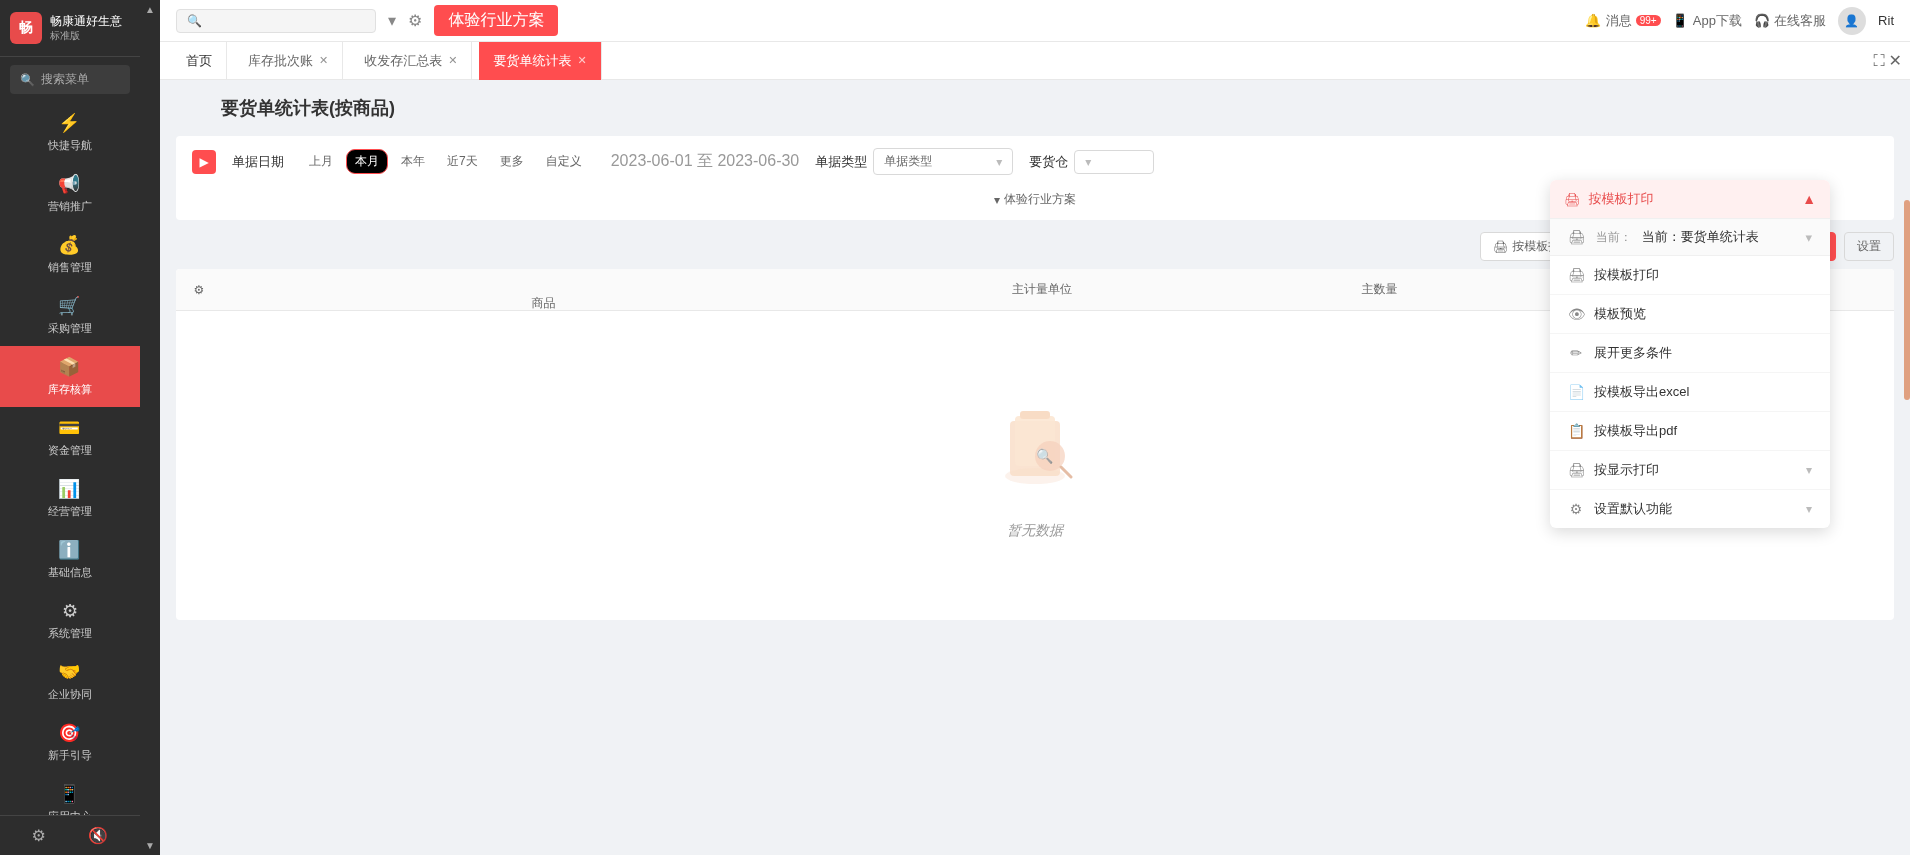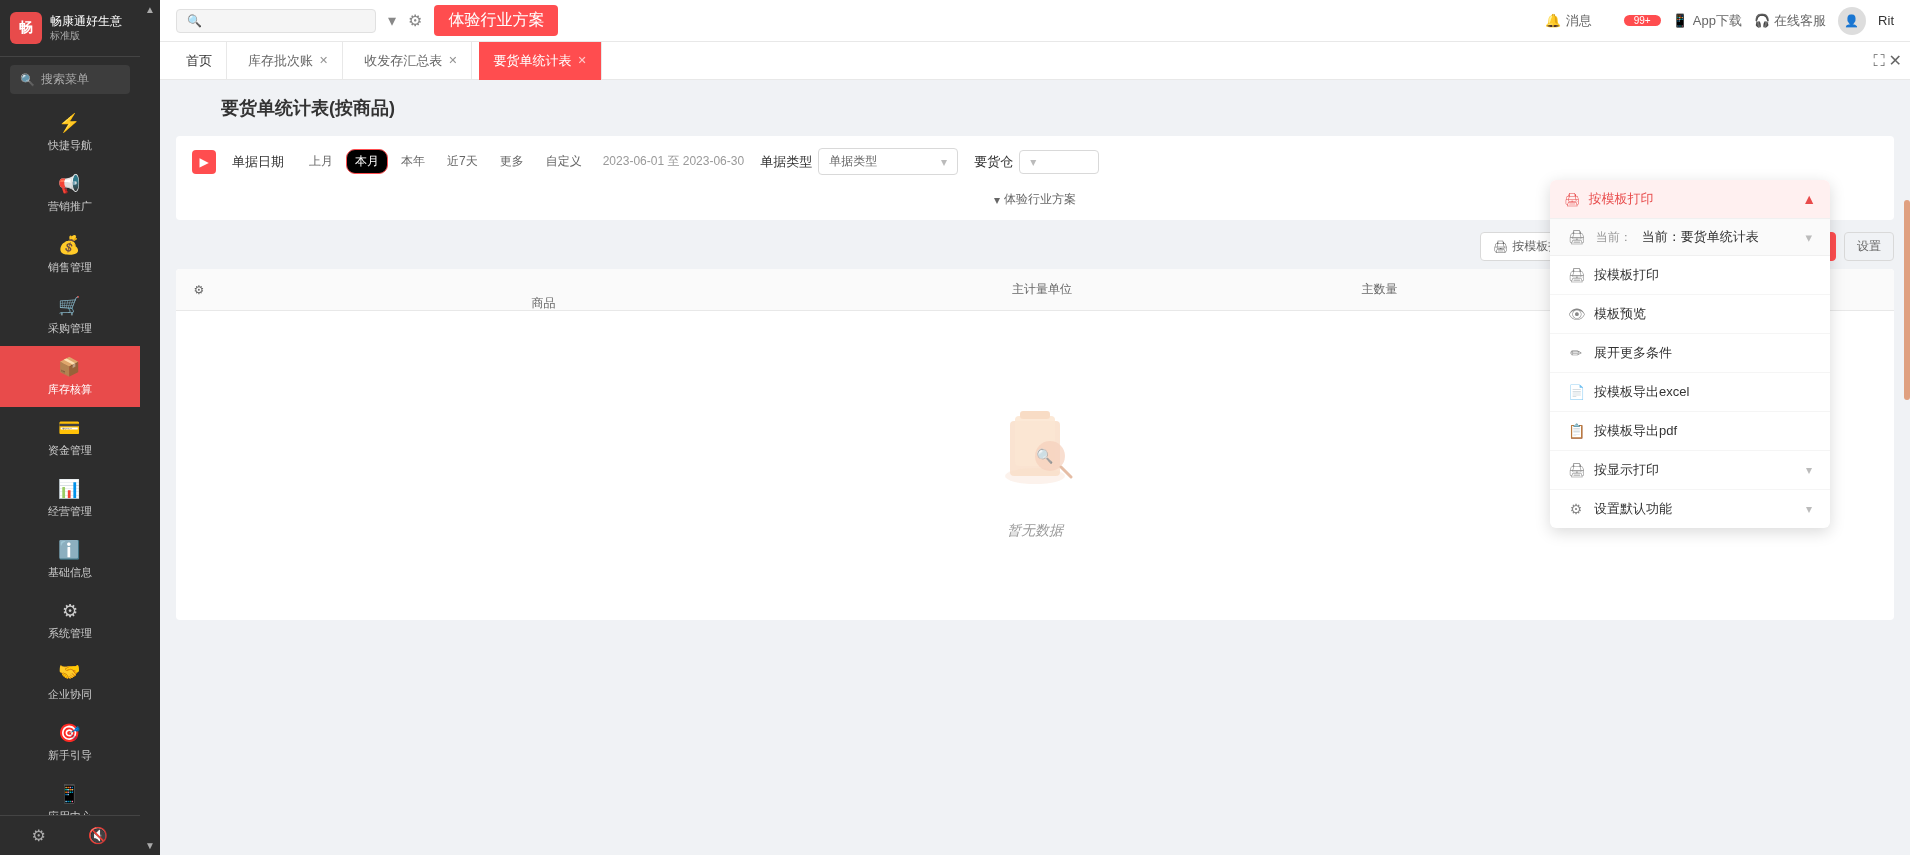--- a/index.html
+++ b/index.html
@@ -26,21 +26,21 @@
 
     
     .main { flex: 1; display: flex; flex-direction: column; height: 855px; overflow: hidden; }
 
     
     .topbar { background: white; height: 42px; display: flex; align-items: center; padding: 0 16px; gap: 12px; border-bottom: 1px solid #e8e8e8; flex-shrink: 0; }
     .topbar-search { flex: 1; max-width: 200px; background: #f5f5f5; border: 1px solid #e0e0e0; border-radius: 4px; padding: 4px 10px; font-size: 12px; color: #999; display: flex; align-items: center; gap: 6px; }
     .topbar-actions { display: flex; align-items: center; gap: 12px; margin-left: auto; }
     .topbar-btn-primary { background: #ff4d4f; color: white; border: none; border-radius: 4px; padding: 5px 14px; font-size: 16px; cursor: pointer; }
     .topbar-icon-btn { background: none; border: none; color: #666; cursor: pointer; font-size: 16px; display: flex; align-items: center; gap: 4px; font-size: 13px; }
-    .badge { background: #ff4d4f; color: white; border-radius: 10px; font-size: 10px; padding: 0 10px; min-width: 18px; text-align: center; margin-left: 28px; }
+    .badge { background: #ff4d4f; color: white; border-radius: 10px; font-size: 10px; padding: 0 4px; min-width: 18px; text-align: center; }
     .user-avatar { width: 28px; height: 28px; background: #ddd; border-radius: 50%; display: flex; align-items: center; justify-content: center; }
 
     
     .tabs-bar { background: white; height: 38px; display: flex; align-items: center; padding: 0 0 0 12px; border-bottom: 1px solid #e8e8e8; flex-shrink: 0; gap: 7px; }
     .tab { display: flex; align-items: center; padding: 0 14px; height: 38px; cursor: pointer; font-size: 13px; color: #666; border-right: 1px solid #e8e8e8; gap: 6px; }
     .tab.home { color: #333; font-weight: 500; border-right: 1px solid #e8e8e8; }
     .tab.active { background: #ff4d4f; color: white; }
     .tab-close { font-size: 11px; cursor: pointer; opacity: 0.7; }
     .tabs-controls { margin-left: auto; display: flex; align-items: center; padding: 0 8px; gap: 4px; }
     .tabs-ctrl-btn { background: none; border: none; cursor: pointer; font-size: 16px; color: #666; }
@@ -49,21 +49,21 @@
     .page-content { flex: 1; padding: 16px; overflow-y: auto; position: relative; }
     .page-title { font-size: 18px; font-weight: bold; color: #333; margin-bottom: 16px; margin-left: 45px; }
 
     
     .filter-bar { background: white; border-radius: 4px; padding: 12px 16px; margin-bottom: 12px; }
     .filter-row { display: flex; align-items: center; gap: 16px; flex-wrap: wrap; }
     .filter-label { color: #333; font-size: 13px; white-space: nowrap; }
     .filter-date-btns { display: flex; align-items: center; gap: 4px; }
     .filter-date-btn { background: none; border: 1px solid transparent; border-radius: 4px; padding: 3px 8px; font-size: 12px; cursor: pointer; color: #666; }
     .filter-date-btn.active { background: #000000; color: white; border-color: #ff4d4f; border-radius: 9px; }
-    .filter-date-range { font-size: 12px; color: #999; margin-left: 8px; }
+    .filter-date-range { font-size: 16px; color: #999; margin-left: 16px; }
     .filter-select { display: flex; align-items: center; gap: 6px; }
     .filter-select-box { border: 1px solid #d9d9d9; border-radius: 4px; padding: 4px 10px; font-size: 12px; color: #666; background: white; display: flex; align-items: center; gap: 4px; min-width: 140px; cursor: pointer; }
     .expand-btn { display: flex; align-items: center; gap: 4px; color: #666; font-size: 12px; cursor: pointer; background: none; border: none; margin: 8px auto 0; width: 100%; justify-content: center; }
 
     
     .data-table { background: white; border-radius: 4px; overflow: hidden; }
     .table-header-row { display: flex; align-items: center; background: #fafafa; border-bottom: 1px solid #e8e8e8; padding: 0 8px; height: 42px; }
     .th { flex: 1; font-size: 12px; color: #666; text-align: center; padding: 0 8px; }
     .th.settings-col { flex: 0 0 30px; }
     .th.product { flex: 2; margin-top: 27px; }

